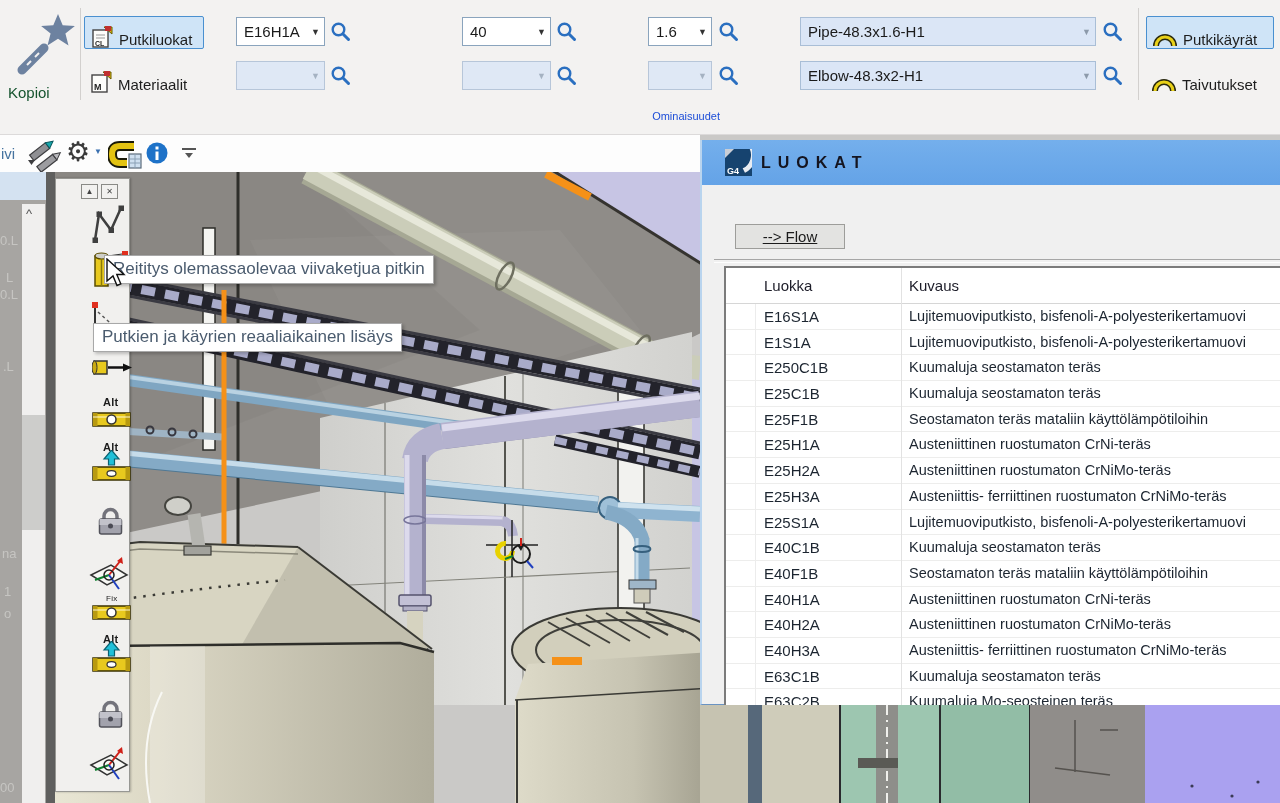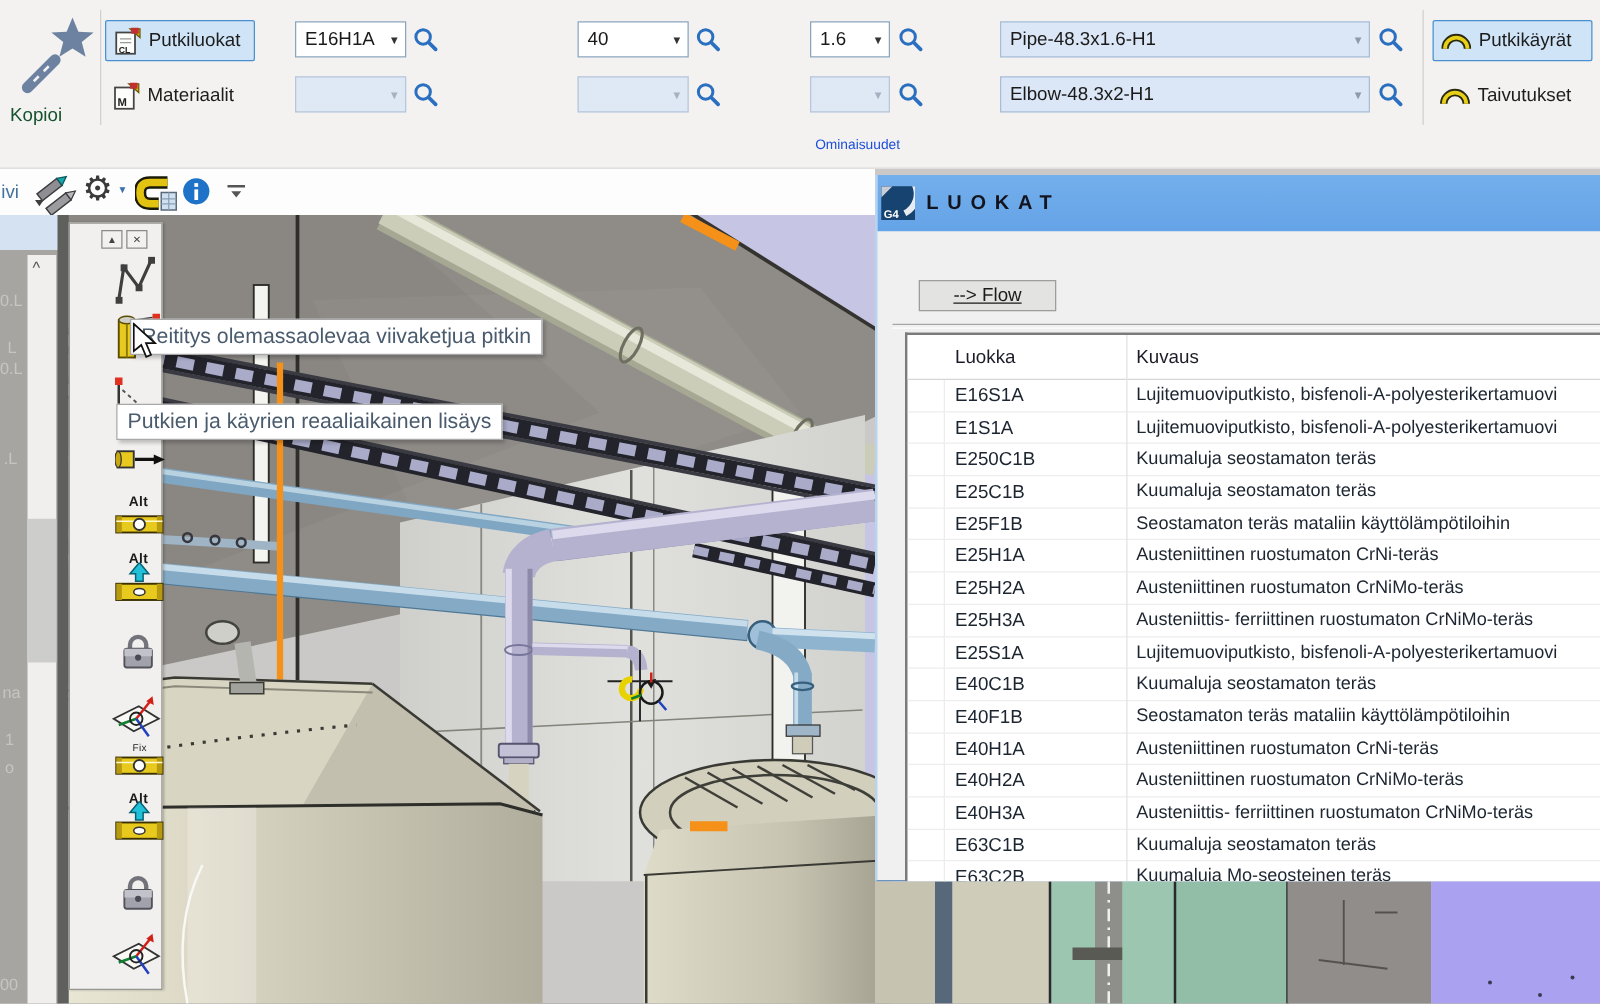--- a/index.html
+++ b/index.html
@@ -2,21 +2,21 @@
 <html><head>
 <meta charset="utf-8">
 <style>
   html,body{margin:0;padding:0;background:#888;}
   #stage{position:relative;width:1280px;height:803px;overflow:hidden;
          font-family:"Liberation Sans","DejaVu Sans",sans-serif;background:#cac9c7;}
   .abs{position:absolute;}
   
   #ribbon{left:0;top:0;width:1280px;height:134px;background:#f3f2f1;border-bottom:1px solid #dcdada;z-index:20;}
   .vsep{position:absolute;top:8px;height:92px;width:1px;background:#d2d0ce;}
-  .ribbon-btn{position:absolute;height:33px;display:flex;align-items:center;gap:6px;padding:0 6px;box-sizing:border-box;
+  .ribbon-btn{position:absolute;height:33px;display:flex;align-items:flex-end;gap:6px;padding:0 6px;box-sizing:border-box;
               font-size:15px;color:#1d1d1d;}
   .ribbon-btn.hl{background:#cfe4f7;border:1px solid #4a90d0;border-radius:2px;}
   .combo{position:absolute;height:29px;background:#fff;border:1px solid #8aa4bd;box-sizing:border-box;
          font-size:15px;color:#1a1a1a;display:flex;align-items:center;}
   .combo .val{flex:1;padding-left:7px;white-space:nowrap;overflow:hidden;}
   .combo .arr{width:17px;text-align:center;font-size:9px;color:#333;}
   .combo.tint{background:#dbe6f6;border-color:#a9bed6;}
   .combo.tint .arr{color:#8d9aaa;}
   .combo.dis{background:#dfe8f5;border-color:#b7c6d9;}
   .combo.dis .arr{color:#a5b2c2;}
@@ -45,21 +45,21 @@
   .picon{position:absolute;}
   .plab{position:absolute;font-size:11px;font-weight:bold;color:#1c1c1c;letter-spacing:.3px;}
   .plab.tiny{font-size:8px;font-weight:normal;}
   
   .tooltip{position:absolute;background:#fff;border:1px solid #a8a8a8;box-shadow:2px 2px 3px rgba(0,0,0,.22);
            font-size:17px;color:#4a5b6e;padding:3px 8px 4px 8px;white-space:nowrap;z-index:30;margin-top:31px;}
   
   #luokat{left:700px;top:140px;width:580px;height:565px;background:#f0f0f0;z-index:25;
           border-left:2px solid #b9d4ee;border-bottom:1px solid #6a93c2;box-sizing:border-box;}
   #lk-title{left:0;top:0;width:100%;height:45px;background:linear-gradient(#74afec,#64a3e7);display:flex;align-items:center;}
-  #lk-logo{margin-left:3px;width:27px;height:27px;position:relative;background:#16436f;overflow:hidden;flex:0 0 auto;}
+  #lk-logo{margin-left:23px;width:27px;height:27px;position:relative;background:#16436f;overflow:hidden;flex:0 0 auto;}
   #lk-logo .sw{position:absolute;left:-9px;top:-14px;width:30px;height:30px;border:5px solid #e8ecf2;border-radius:50%;
                border-left-color:transparent;border-bottom-color:transparent;transform:rotate(18deg);}
   #lk-logo .g4{position:absolute;left:2px;bottom:0px;font-size:9px;font-weight:bold;color:#fff;}
   #lk-logo .corner{position:absolute;left:0;top:0;border-left:9px solid #c9ced6;border-bottom:9px solid transparent;}
   #lk-title .t{margin-left:9px;font-size:16px;font-weight:600;letter-spacing:7px;color:#14141f;}
   #flow-btn{left:33px;top:84px;width:110px;height:25px;background:#e3e3e1;border:1px solid #9d9d9a;
             font-size:15px;color:#1b1b1b;display:flex;align-items:center;justify-content:center;box-sizing:border-box;text-decoration:underline;}
   #lk-groove{left:12px;top:119px;width:568px;height:2px;border-top:1px solid #a6a6a6;border-bottom:1px solid #fdfdfd;}
   #lk-table{left:22px;top:126px;width:558px;height:439px;background:#fff;border-top:2px solid #7b7b7b;
             border-left:2px solid #7b7b7b;box-sizing:border-box;overflow:hidden;}

